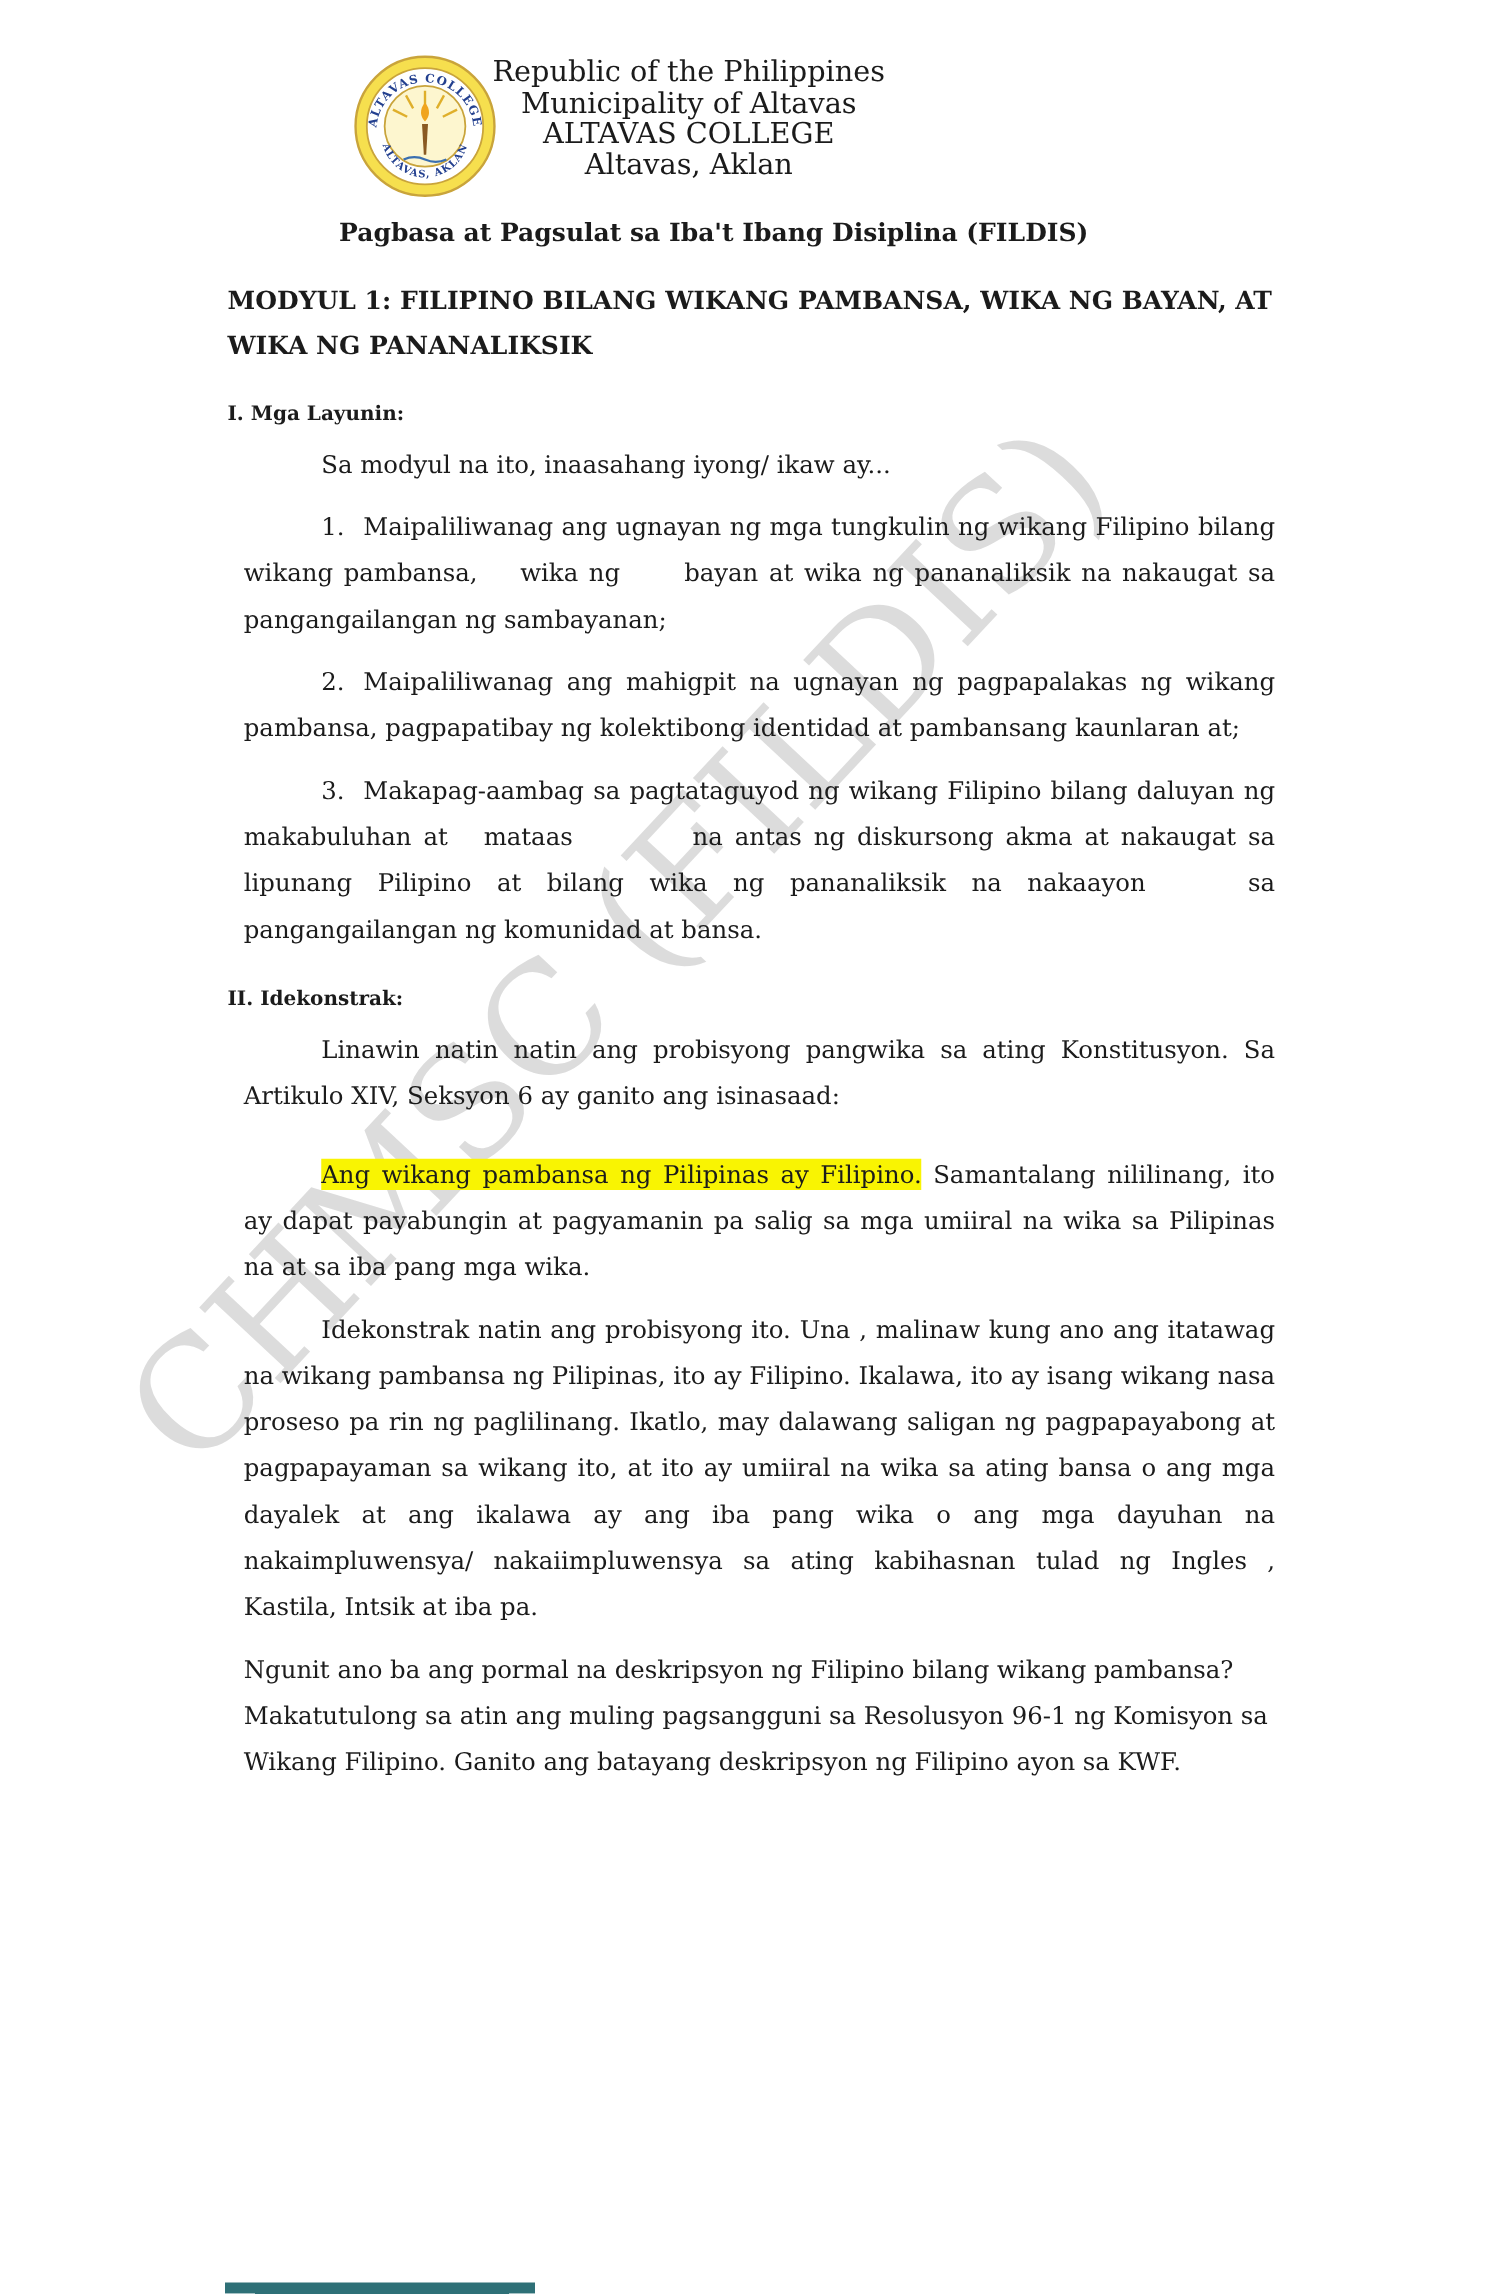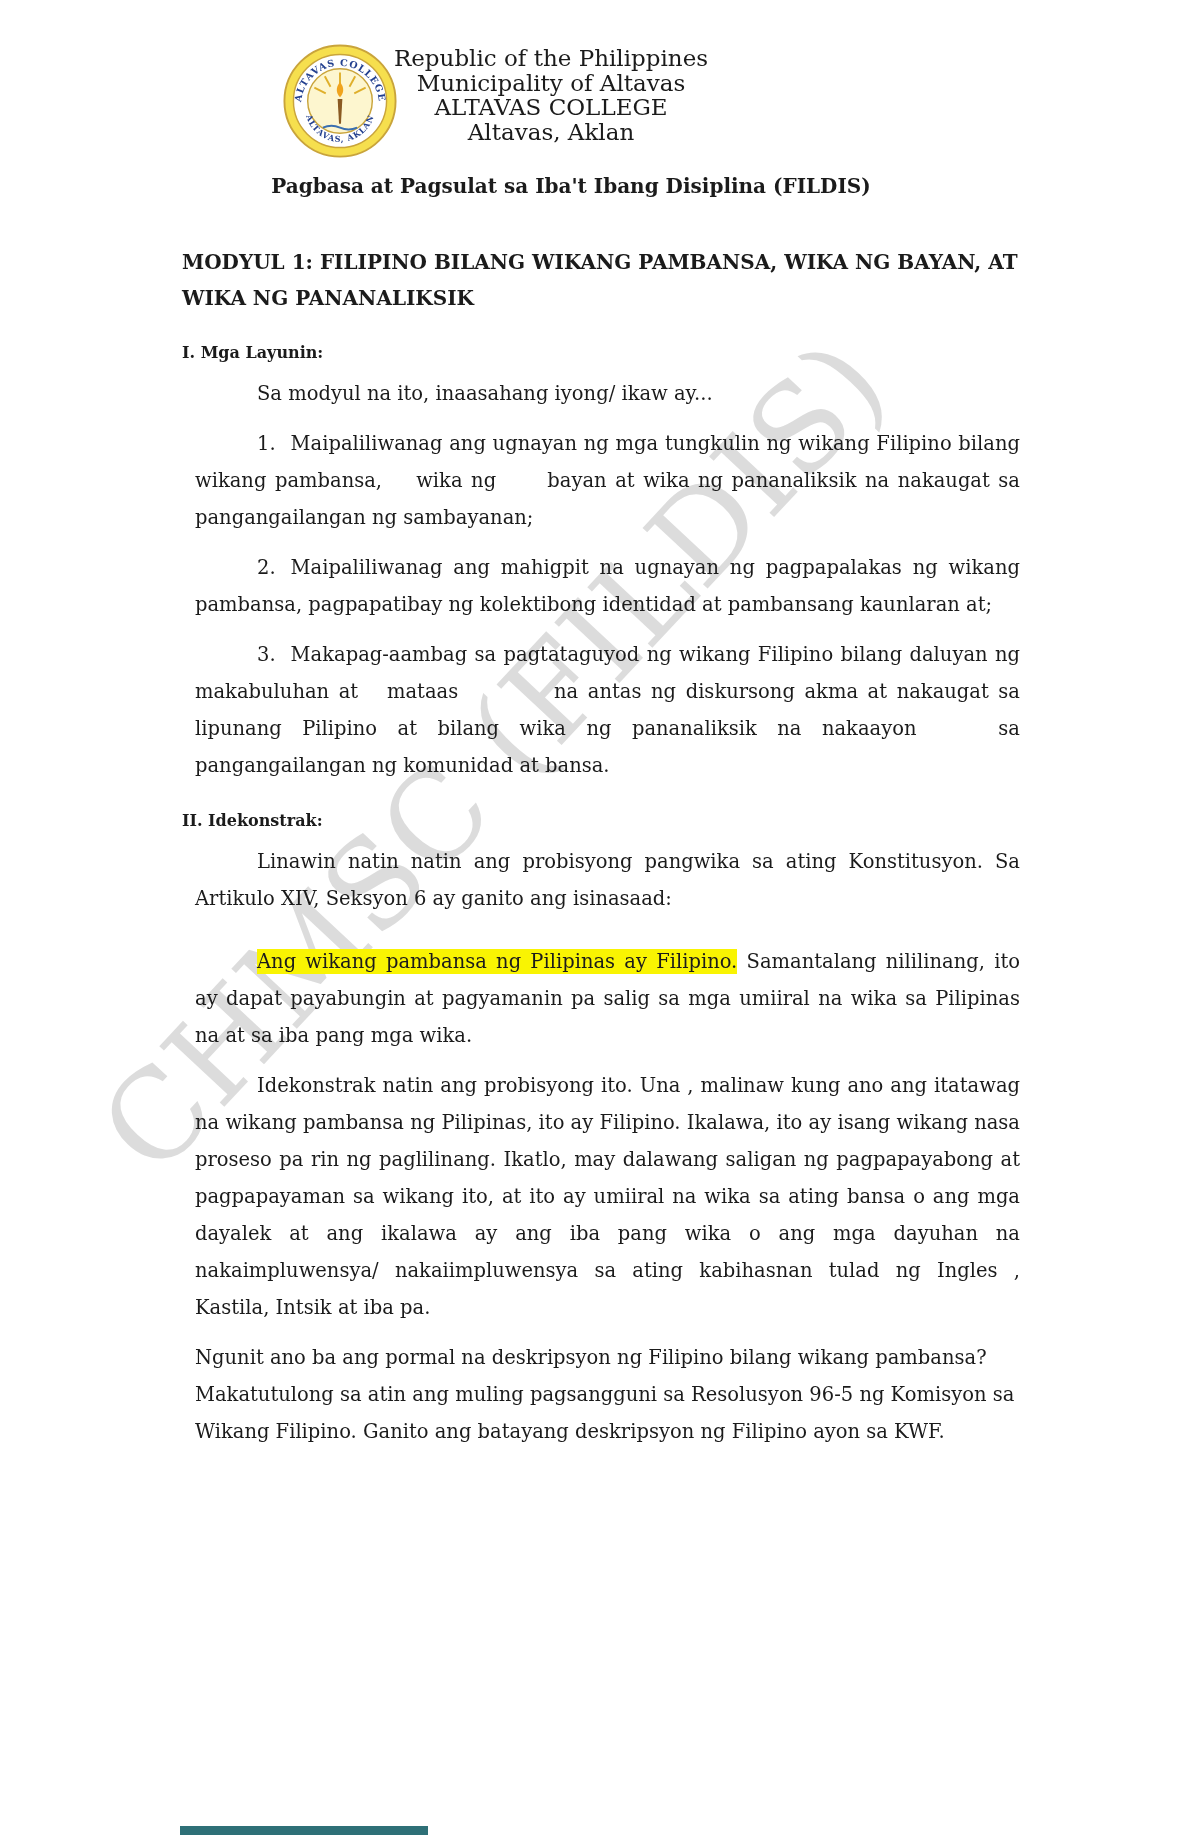--- a/index.html
+++ b/index.html
@@ -29,21 +29,21 @@
     text-align:center; padding-right:100px;
     font-size:23px; line-height:24.5px;
   }
 
   .course-title {
     margin-top:12px; padding-right:60px;
     text-align:center; font-size:20px; font-weight:bold;
   }
 
   .module-heading {
-    margin-top:46px; font-size:20px; font-weight:bold; line-height:36px;
+    margin-top:24px; font-size:20px; font-weight:bold; line-height:36px;
     text-align:left;
   }
 
   .section-heading { margin-top:27px; font-size:16px; font-weight:bold; }
 
   p.para { font-size:19.5px; line-height:37px; margin:13px 0 0 13px; }
   .indent  { text-indent:62px; }
   .justify { text-align:justify; }
   .prewrap { white-space:pre-wrap; }
   .preline { white-space:pre-line; }
@@ -119,19 +119,19 @@
 
     <h3 class="section-heading">II. Idekonstrak:</h3>
 
     <p class="para justify indent">Linawin natin natin ang probisyong pangwika sa ating Konstitusyon. Sa Artikulo XIV, Seksyon 6 ay ganito ang isinasaad:</p>
 
     <p class="para justify indent mt-lg"><mark class="hl">Ang wikang pambansa ng Pilipinas ay Filipino.</mark><span> Samantalang nililinang, ito ay dapat payabungin at pagyamanin pa salig sa mga umiiral na wika sa Pilipinas na at sa iba pang mga wika.</span></p>
 
     <p class="para justify indent">Idekonstrak natin ang probisyong ito. Una , malinaw kung ano ang itatawag na wikang pambansa ng Pilipinas, ito ay Filipino. Ikalawa, ito ay isang wikang nasa proseso pa rin ng paglilinang. Ikatlo, may dalawang saligan ng pagpapayabong at pagpapayaman sa wikang ito, at ito ay umiiral na wika sa ating bansa o ang mga dayalek at ang ikalawa ay ang iba pang wika o ang mga dayuhan na nakaimpluwensya/ nakaiimpluwensya sa ating kabihasnan tulad ng Ingles , Kastila, Intsik at iba pa.</p>
 
     <p class="para preline">Ngunit ano ba ang pormal na deskripsyon ng Filipino bilang wikang pambansa?
-Makatutulong sa atin ang muling pagsangguni sa Resolusyon 96-5 ng Komisyon sa Wikang Filipino. Ganito ang batayang deskripsyon ng Filipino ayon sa KWF.</p>
+Makatutulong sa atin ang muling pagsangguni sa Resolusyon 96-1 ng Komisyon sa Wikang Filipino. Ganito ang batayang deskripsyon ng Filipino ayon sa KWF.</p>
 
   </div>
 
   <div class="bottom-strip"></div>
 
 </div>
 
 </body></html>

